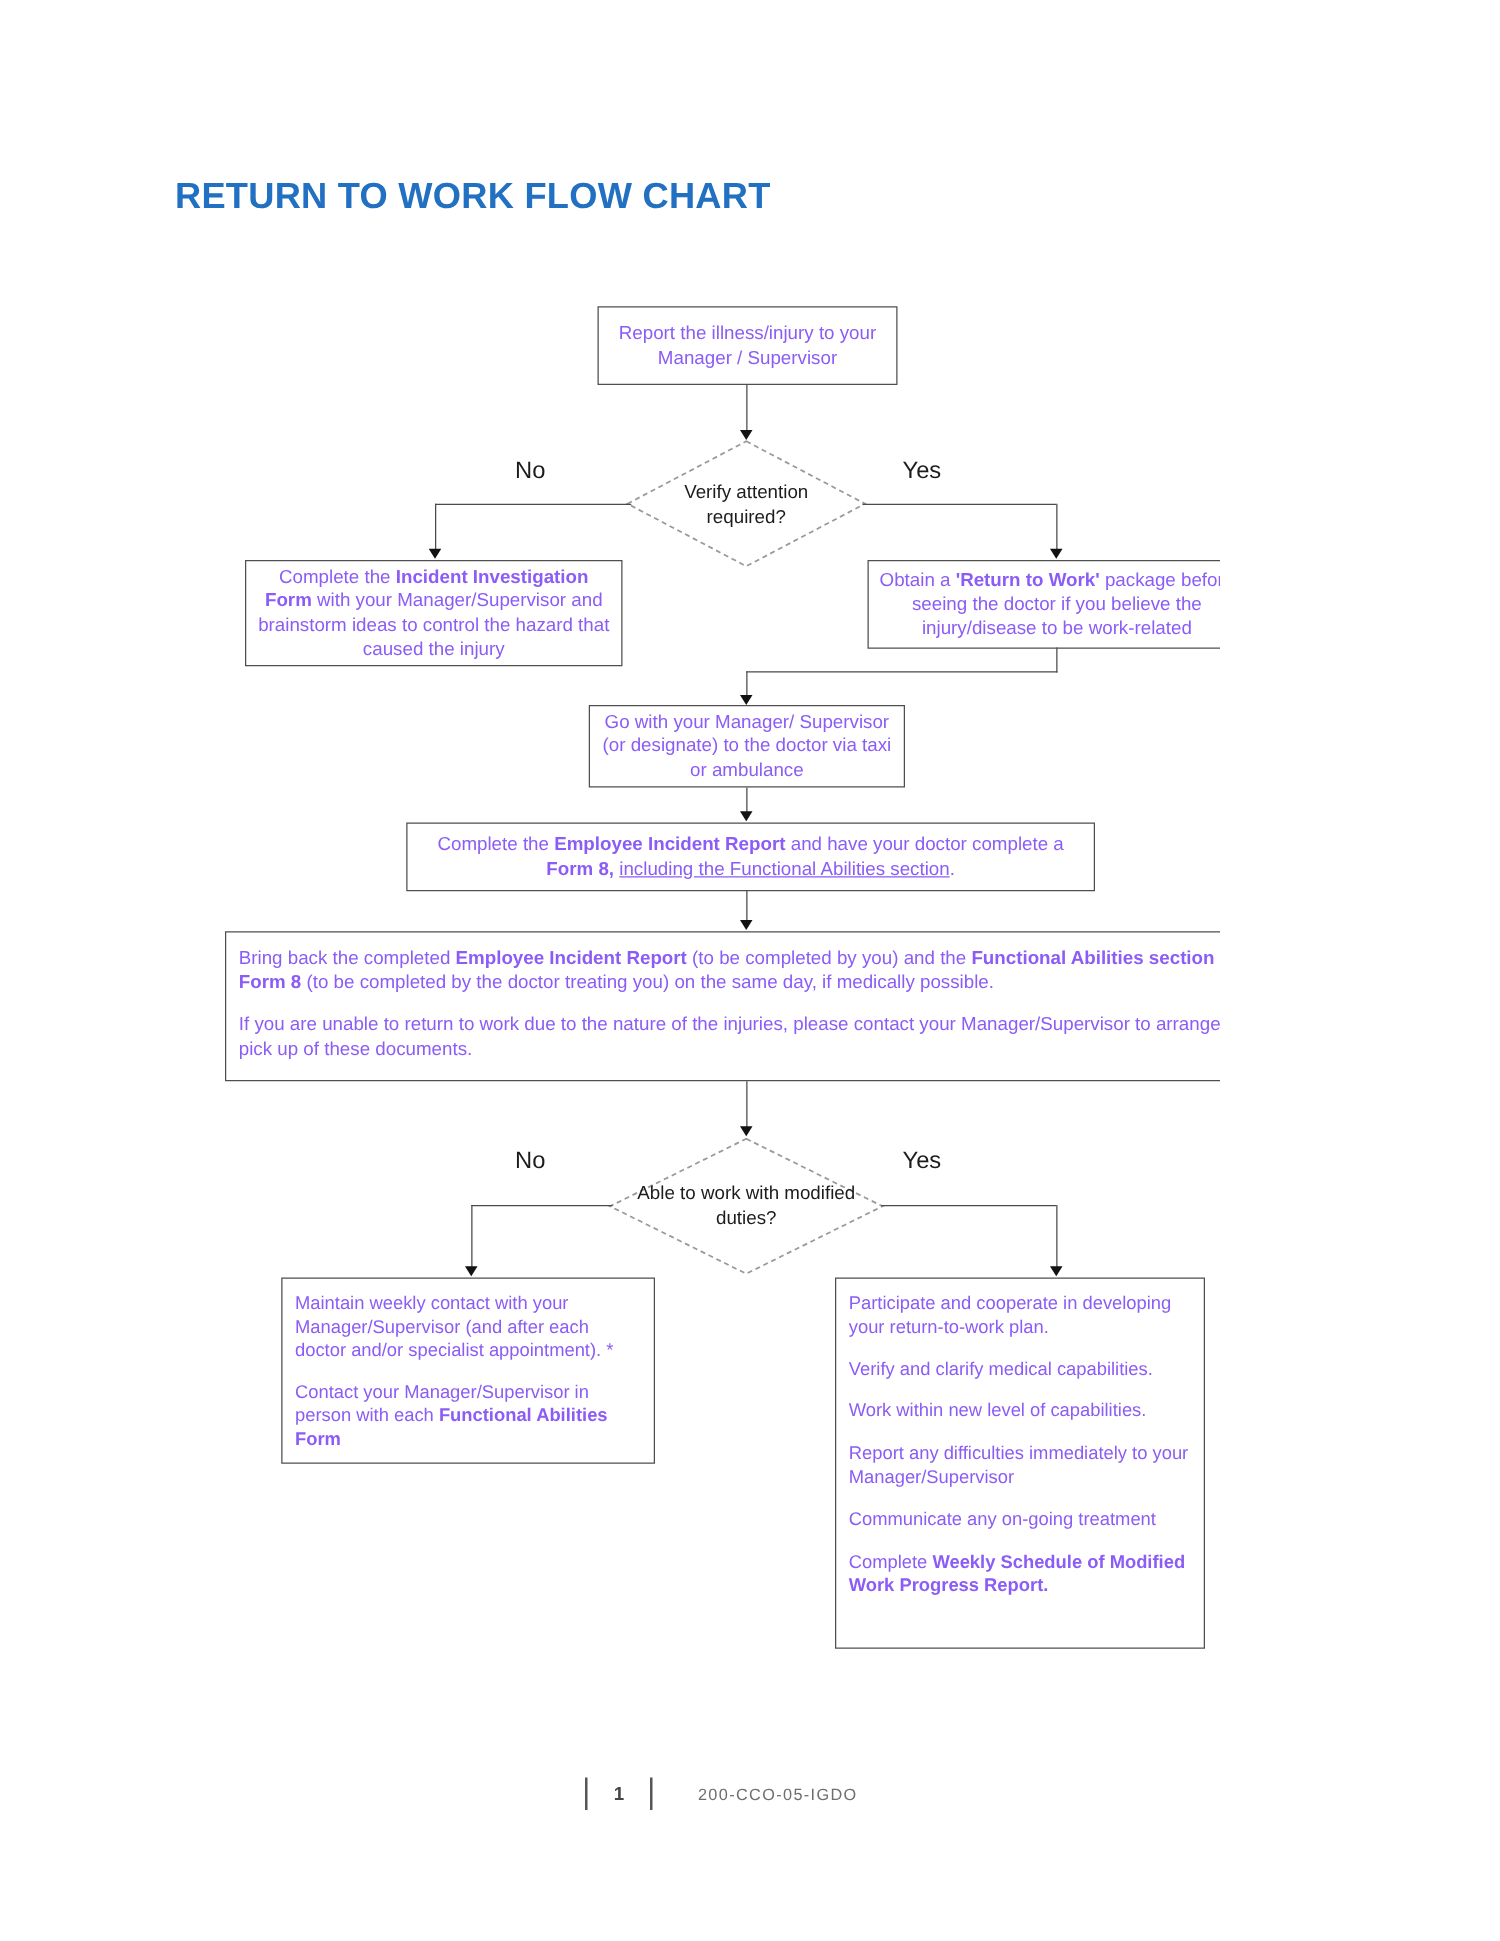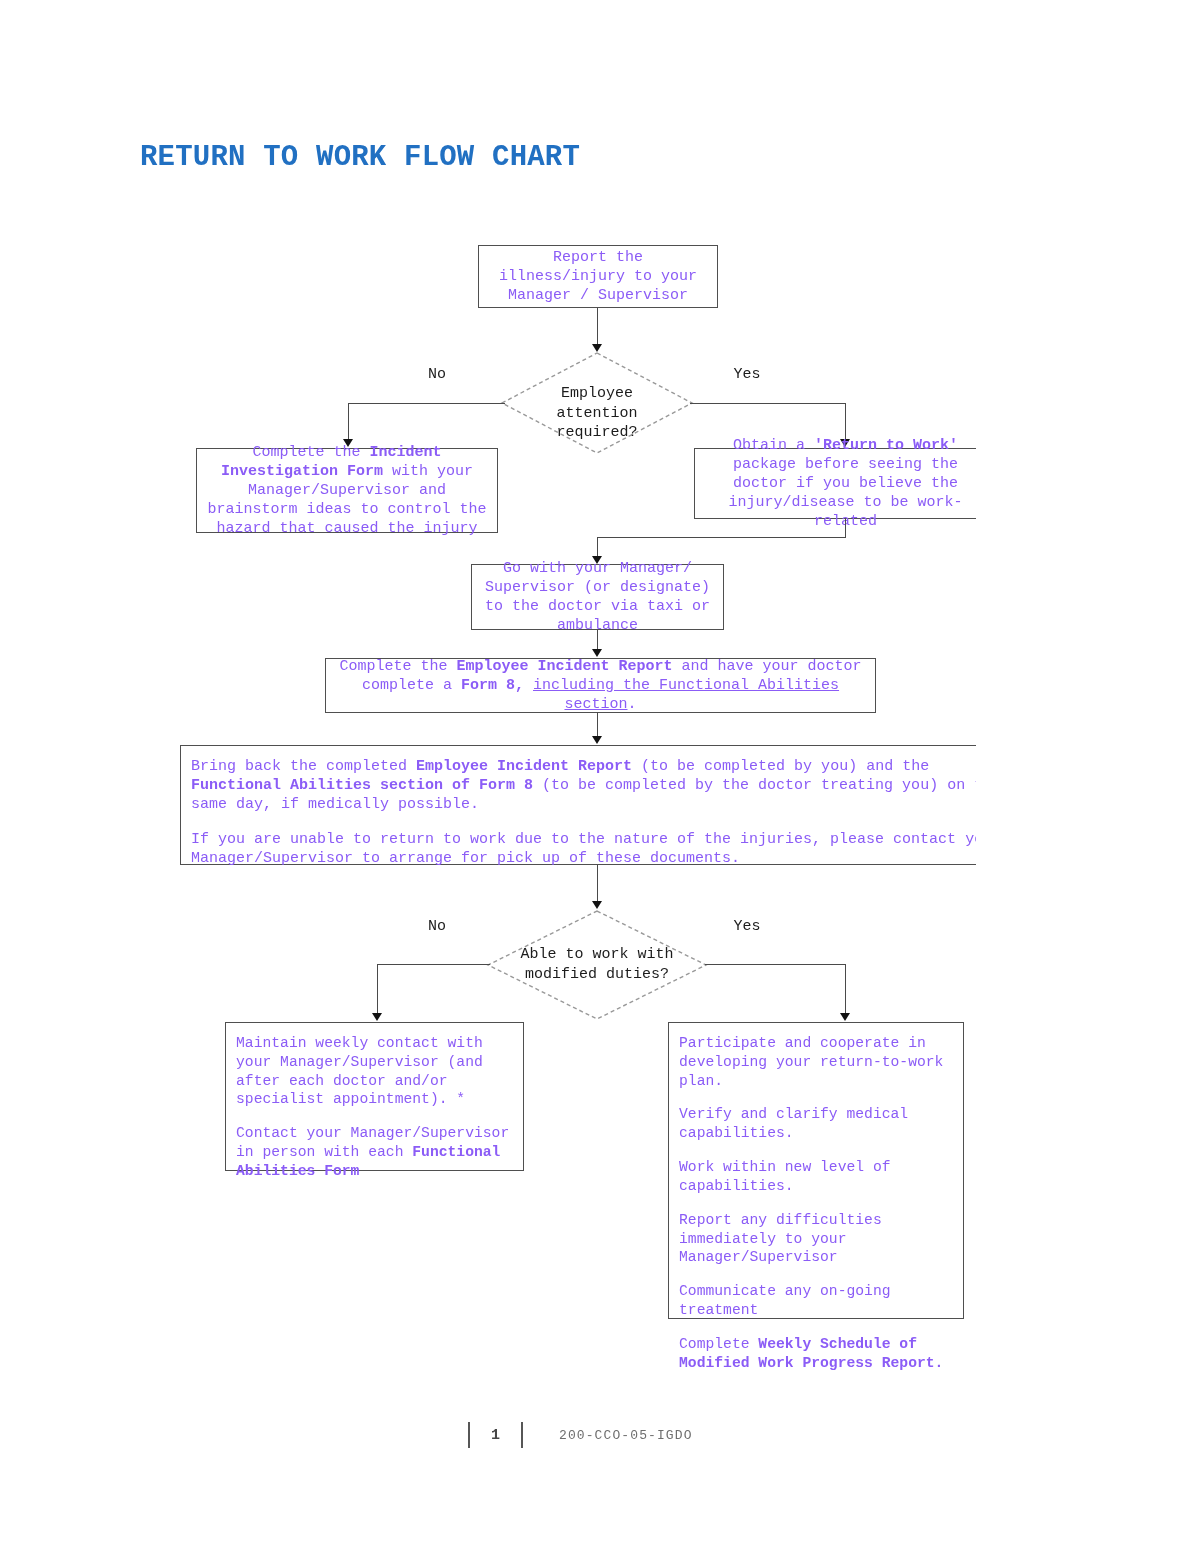--- a/index.html
+++ b/index.html
@@ -1,18 +1,18 @@
 <!DOCTYPE html>
 <html><head>
 <meta charset="utf-8">
 <style>
   html,body { margin:0; padding:0; background:#ffffff; }
   .page {
     position:relative; width:976px; height:1553px; background:#ffffff;
-    font-family:Liberation Mono, monospace; color:#1c1c1c; overflow:hidden;
+    font-family:Liberation Sans, sans-serif; color:#1c1c1c; overflow:hidden;
   }
   .doc-title {
     position:absolute; left:140px; top:141px;
     font-size:29px; font-weight:bold; color:#2170c2; letter-spacing:0.2px;
   }
   .node {
     position:absolute; border:1px solid #4f4f4f; background:#fff;
     font-size:15px; line-height:1.28; box-sizing:border-box; color:#8b5cf6;
   }
   .node.center { display:flex; align-items:center; justify-content:center; text-align:center; padding:5px 8px; }
@@ -23,21 +23,21 @@
   .u { text-decoration:underline; }
   .vline { position:absolute; width:1px; background:#4a4a4a; }
   .hline { position:absolute; height:1px; background:#4a4a4a; }
   .arrowhead {
     position:absolute; width:0; height:0;
     border-left:5px solid transparent; border-right:5px solid transparent;
     border-top:8px solid #121212;
   }
   .diamond-svg { position:absolute; }
   .dlabel { position:absolute; text-align:center; font-size:15px; line-height:1.3; color:#1c1c1c; }
-  .branch-label { position:absolute; font-size:15px; color:#1c1c1c; width:50px; text-align:center; }
+  .branch-label { position:absolute; font-size:19px; color:#1c1c1c; width:50px; text-align:left; }
   .footer {
     position:absolute; left:468px; top:1421px; height:28px;
     display:flex; align-items:center; color:#595959;
   }
   .footer .bar { width:2px; height:26px; background:#565656; }
   .footer .pagenum { font-size:15px; font-weight:bold; color:#464646; padding:0 21px; }
   .footer .doccode { margin-left:36px; font-size:13px; letter-spacing:1.1px; color:#6e6e6e; }
 </style>
 </head>
 <body>
@@ -49,21 +49,21 @@
   <div class="node center" style="left:478px; top:245px; width:240px; height:63px;">
     <div><span>Report the illness/injury to your Manager / Supervisor</span></div>
   </div>
 
   <div class="vline" style="left:597px; top:308px; height:37px;"></div>
   <div class="arrowhead" style="left:592px; top:344px;"></div>
 
   <svg class="diamond-svg" style="left:500px; top:351px;" width="194" height="104">
     <polygon points="97,2 192,52 97,102 2,52" fill="#ffffff" stroke="#999999" stroke-width="1.4" stroke-dasharray="4 3"></polygon>
   </svg>
-  <div class="dlabel" style="left:517px; top:384px; width:160px;">Employee attention required?</div>
+  <div class="dlabel" style="left:517px; top:384px; width:160px;">Verify attention required?</div>
   <div class="branch-label" style="left:412px; top:366px;">No</div>
   <div class="branch-label" style="left:722px; top:366px;">Yes</div>
 
   <div class="hline" style="left:348px; top:403px; width:157px;"></div>
   <div class="vline" style="left:348px; top:403px; height:37px;"></div>
   <div class="arrowhead" style="left:343px; top:439px;"></div>
 
   <div class="hline" style="left:690px; top:403px; width:155px;"></div>
   <div class="vline" style="left:845px; top:403px; height:37px;"></div>
   <div class="arrowhead" style="left:840px; top:439px;"></div>

